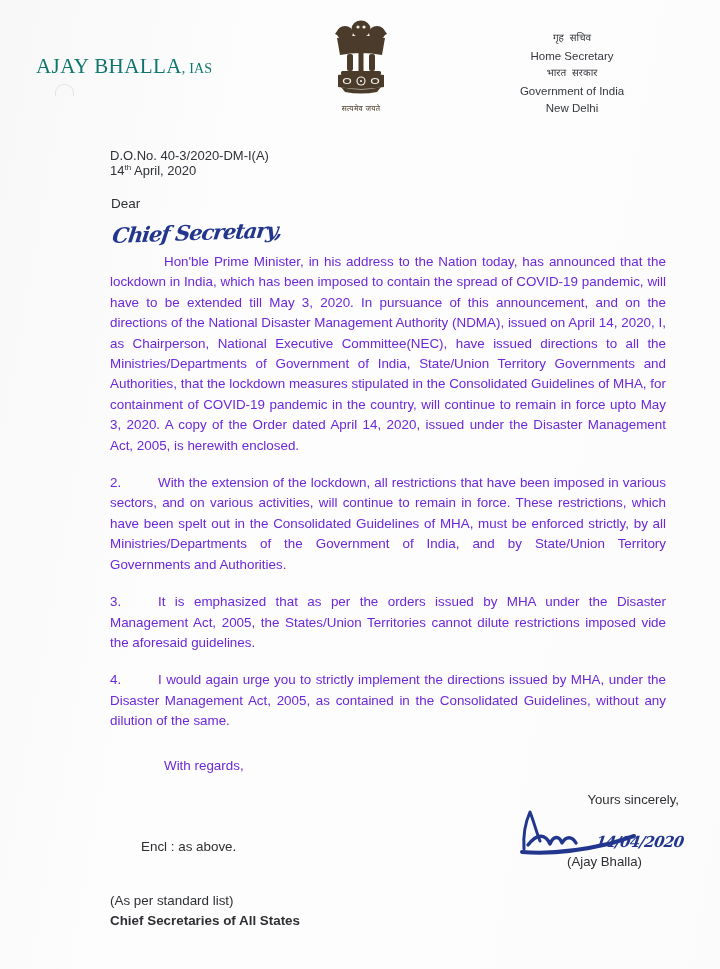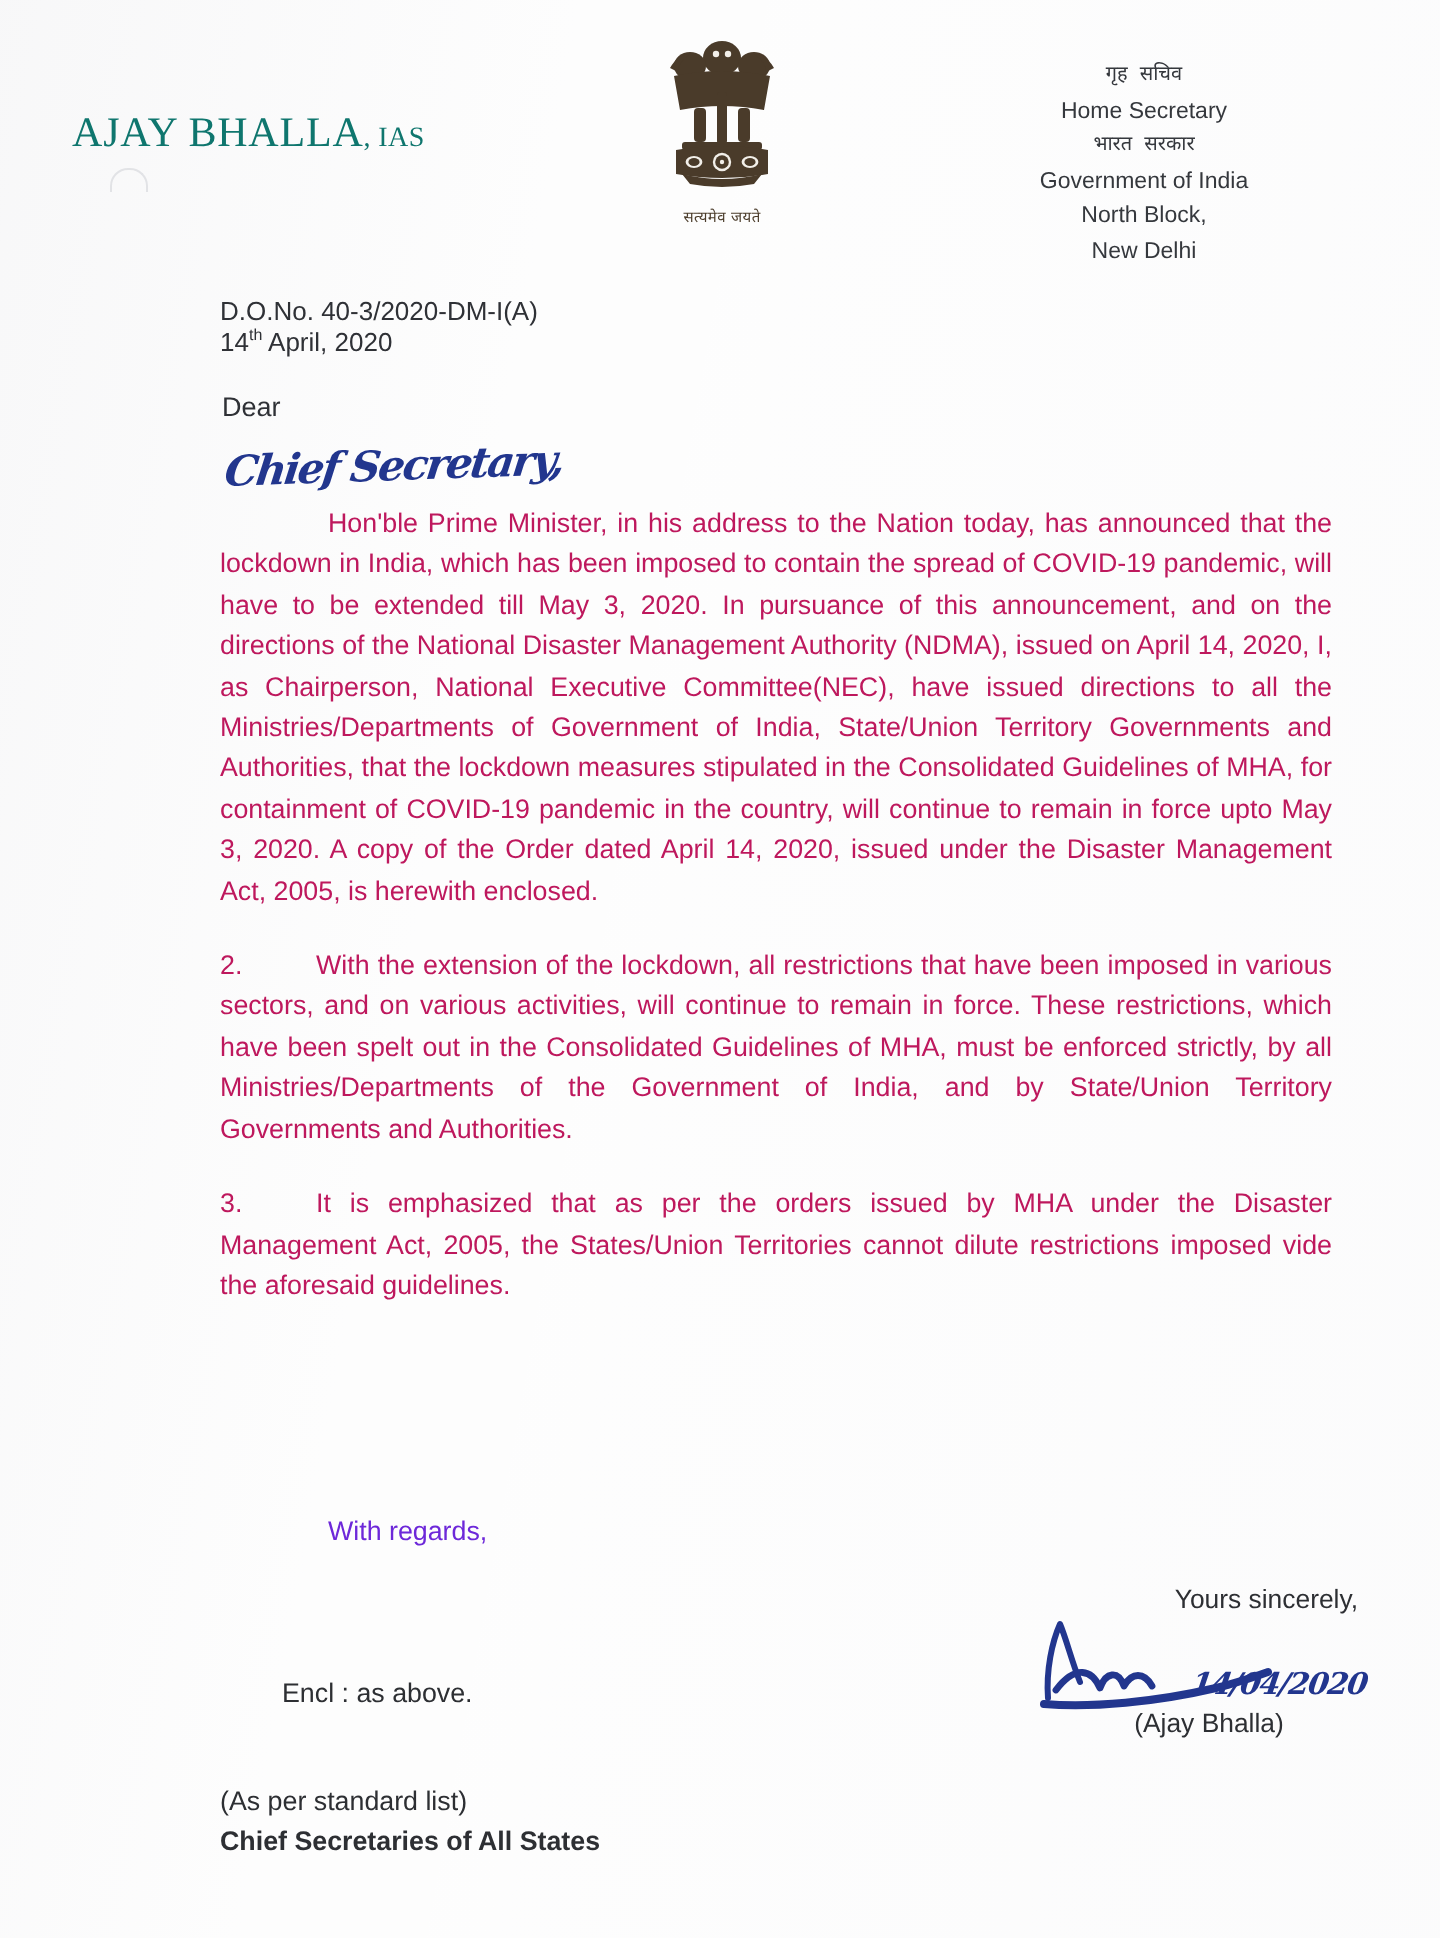--- a/index.html
+++ b/index.html
@@ -142,21 +142,21 @@
     left: 110px;
     top: 252px;
     width: 556px;
   }
   .para {
     font-family: "Liberation Sans", sans-serif;
     font-size: 13.4px;
     line-height: 20.4px;
     text-align: justify;
     text-justify: inter-word;
-    color: #be185d;
+    color: #6d28d9;
     margin: 0 0 17px 0;
   }
   .para.first { text-indent: 54px; }
   .para .num {
     display: inline-block;
     width: 48px;
   }
 
   
   #with-regards {
@@ -285,21 +285,20 @@
         </g>
       </svg>
       <div id="emblem-motto">सत्यमेव जयते</div>
     </div>
 
     <div id="office-block">
       <div class="devanagari">गृह सचिव</div>
       <div>Home Secretary</div>
       <div class="devanagari">भारत सरकार</div>
       <div>Government of India</div>
-      <div>North Block,</div>
       <div>New Delhi</div>
     </div>
   </div>
 
   <div id="ref-row">
     <div id="do-number">D.O.No. 40-3/2020-DM-I(A)</div>
     <div id="letter-date"><span>14</span><sup>th</sup><span> April, 2020</span></div>
   </div>
 
   <div id="salutation">
@@ -307,20 +306,21 @@
     <span id="salutation-handwritten">Chief Secretary,</span>
   </div>
 
   <div id="body-text">
     <p class="para first">Hon'ble Prime Minister, in his address to the Nation today, has announced that the lockdown in India, which has been imposed to contain the spread of COVID-19 pandemic, will have to be extended till May 3, 2020. In pursuance of this announcement, and on the directions of the National Disaster Management Authority (NDMA), issued on April 14, 2020, I, as Chairperson, National Executive Committee(NEC), have issued directions to all the Ministries/Departments of Government of India, State/Union Territory Governments and Authorities, that the lockdown measures stipulated in the Consolidated Guidelines of MHA, for containment of COVID-19 pandemic in the country, will continue to remain in force upto May 3, 2020. A copy of the Order dated April 14, 2020, issued under the Disaster Management Act, 2005, is herewith enclosed.</p>
 
     <p class="para"><span class="num">2.</span><span>With the extension of the lockdown, all restrictions that have been imposed in various sectors, and on various activities, will continue to remain in force. These restrictions, which have been spelt out in the Consolidated Guidelines of MHA, must be enforced strictly, by all Ministries/Departments of the Government of India, and by State/Union Territory Governments and Authorities.</span></p>
 
     <p class="para"><span class="num">3.</span><span>It is emphasized that as per the orders issued by MHA under the Disaster Management Act, 2005, the States/Union Territories cannot dilute restrictions imposed vide the aforesaid guidelines.</span></p>
 
+    <p class="para"><span class="num">4.</span><span>I would again urge you to strictly implement the directions issued by MHA, under the Disaster Management Act, 2005, as contained in the Consolidated Guidelines, without any dilution of the same.</span></p>
   </div>
 
   <div id="with-regards">With regards,</div>
 
   <div id="sign-block">
     <div id="yours-sincerely">Yours sincerely,</div>
 
     <div id="signature-wrap">
       <svg id="signature-svg" width="150" height="56" viewBox="0 0 150 56">
         <g fill="none" stroke="#22368e" stroke-linecap="round" stroke-linejoin="round">

